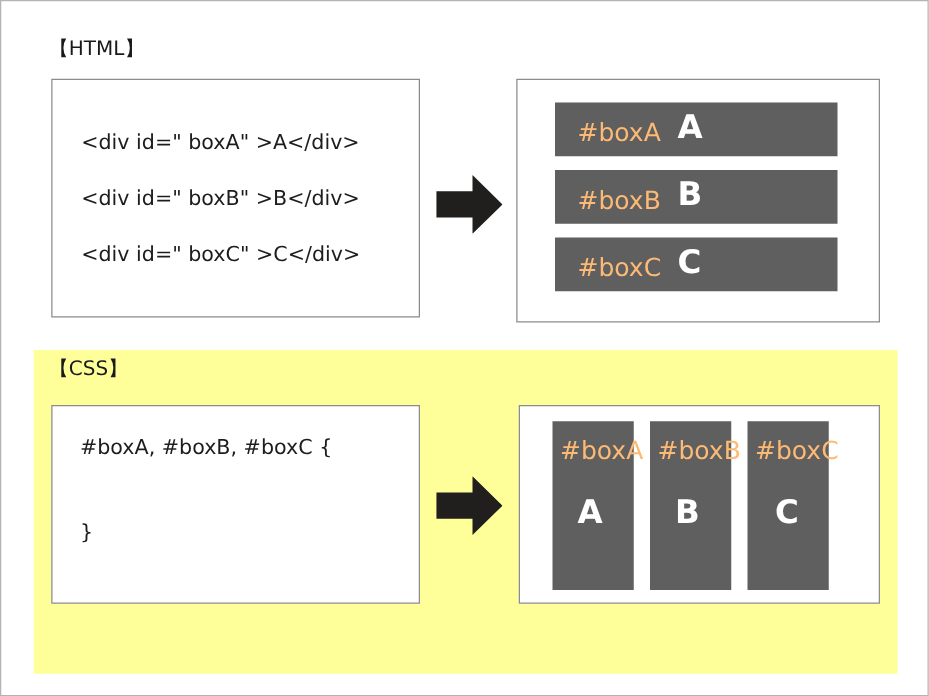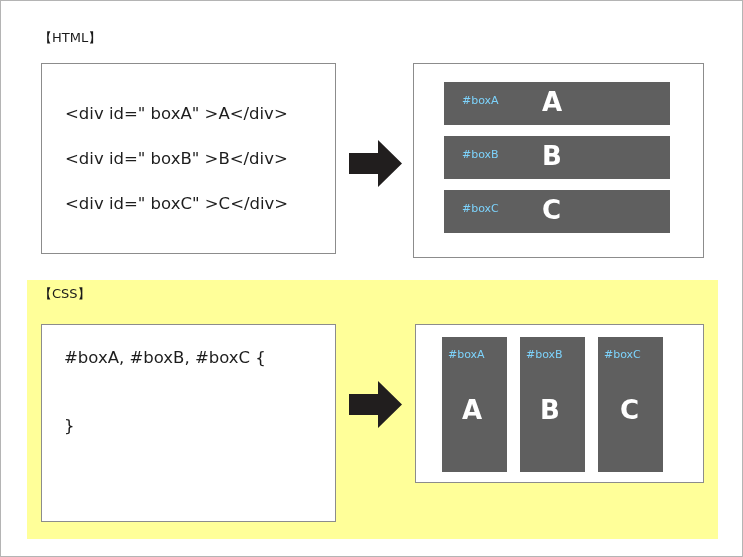--- a/index.html
+++ b/index.html
@@ -21,21 +21,21 @@
     box-sizing: border-box;
     border: 1px solid #b4b4b4;
     background: #ffffff;
   }
 
   
   .abs { position: absolute; box-sizing: border-box; }
 
   
   .section-label {
-    font-size: 13px;
+    font-size: 16px;
     color: #1a1a1a;
     letter-spacing: 0px;
     white-space: nowrap;
     font-family: "DejaVu Sans", "Liberation Sans", sans-serif;
   }
 
   
   #css-band {
     left: 26px;
     top: 279px;
@@ -63,22 +63,22 @@
     border: 1px solid #8c8c8c;
   }
 
   
   .grey-box {
     background: #5f5f5f;
     color: #ffffff;
   }
   .grey-box .box-id {
     position: absolute;
-    font-size: 11px;
-    color: #7dd3fc;
+    font-size: 20px;
+    color: #fdba74;
     white-space: nowrap;
     font-family: "DejaVu Sans", "Liberation Sans", sans-serif;
   }
   .grey-box .box-letter {
     position: absolute;
     font-size: 26px;
     font-weight: bold;
     color: #ffffff;
     white-space: nowrap;
     font-family: "DejaVu Sans", "Liberation Sans", sans-serif;
@@ -131,21 +131,21 @@
     <div class="abs grey-box bar-h" style="top:126px;">
       <span class="box-id">#boxC</span>
       <span class="box-letter">C</span>
     </div>
   </div>
 
   <div class="abs" id="css-band">
 
     <div class="abs section-label" style="left:12px; top:5px;text-align:center;">【CSS】</div>
 
-    <div class="abs code-box" style="left:14px; top:44px; width:295px; height:198px;">
+    <div class="abs code-box" style="left:14px; top:44px; width:295px; height:159px;">
       <div class="code-line" style="left:22px; top:23px;">#boxA, #boxB, #boxC {</div>
       <div class="code-line" style="left:22px; top:91px;">}</div>
     </div>
 
     <div class="abs" style="left:322px; top:101px; width:53px; height:47px;">
       <svg class="arrow" width="53" height="47" viewBox="0 0 53 47">
         <polygon points="0,13 29,13 29,0 53,23.5 29,47 29,34 0,34" fill="#211e1e"></polygon>
       </svg>
     </div>
 

